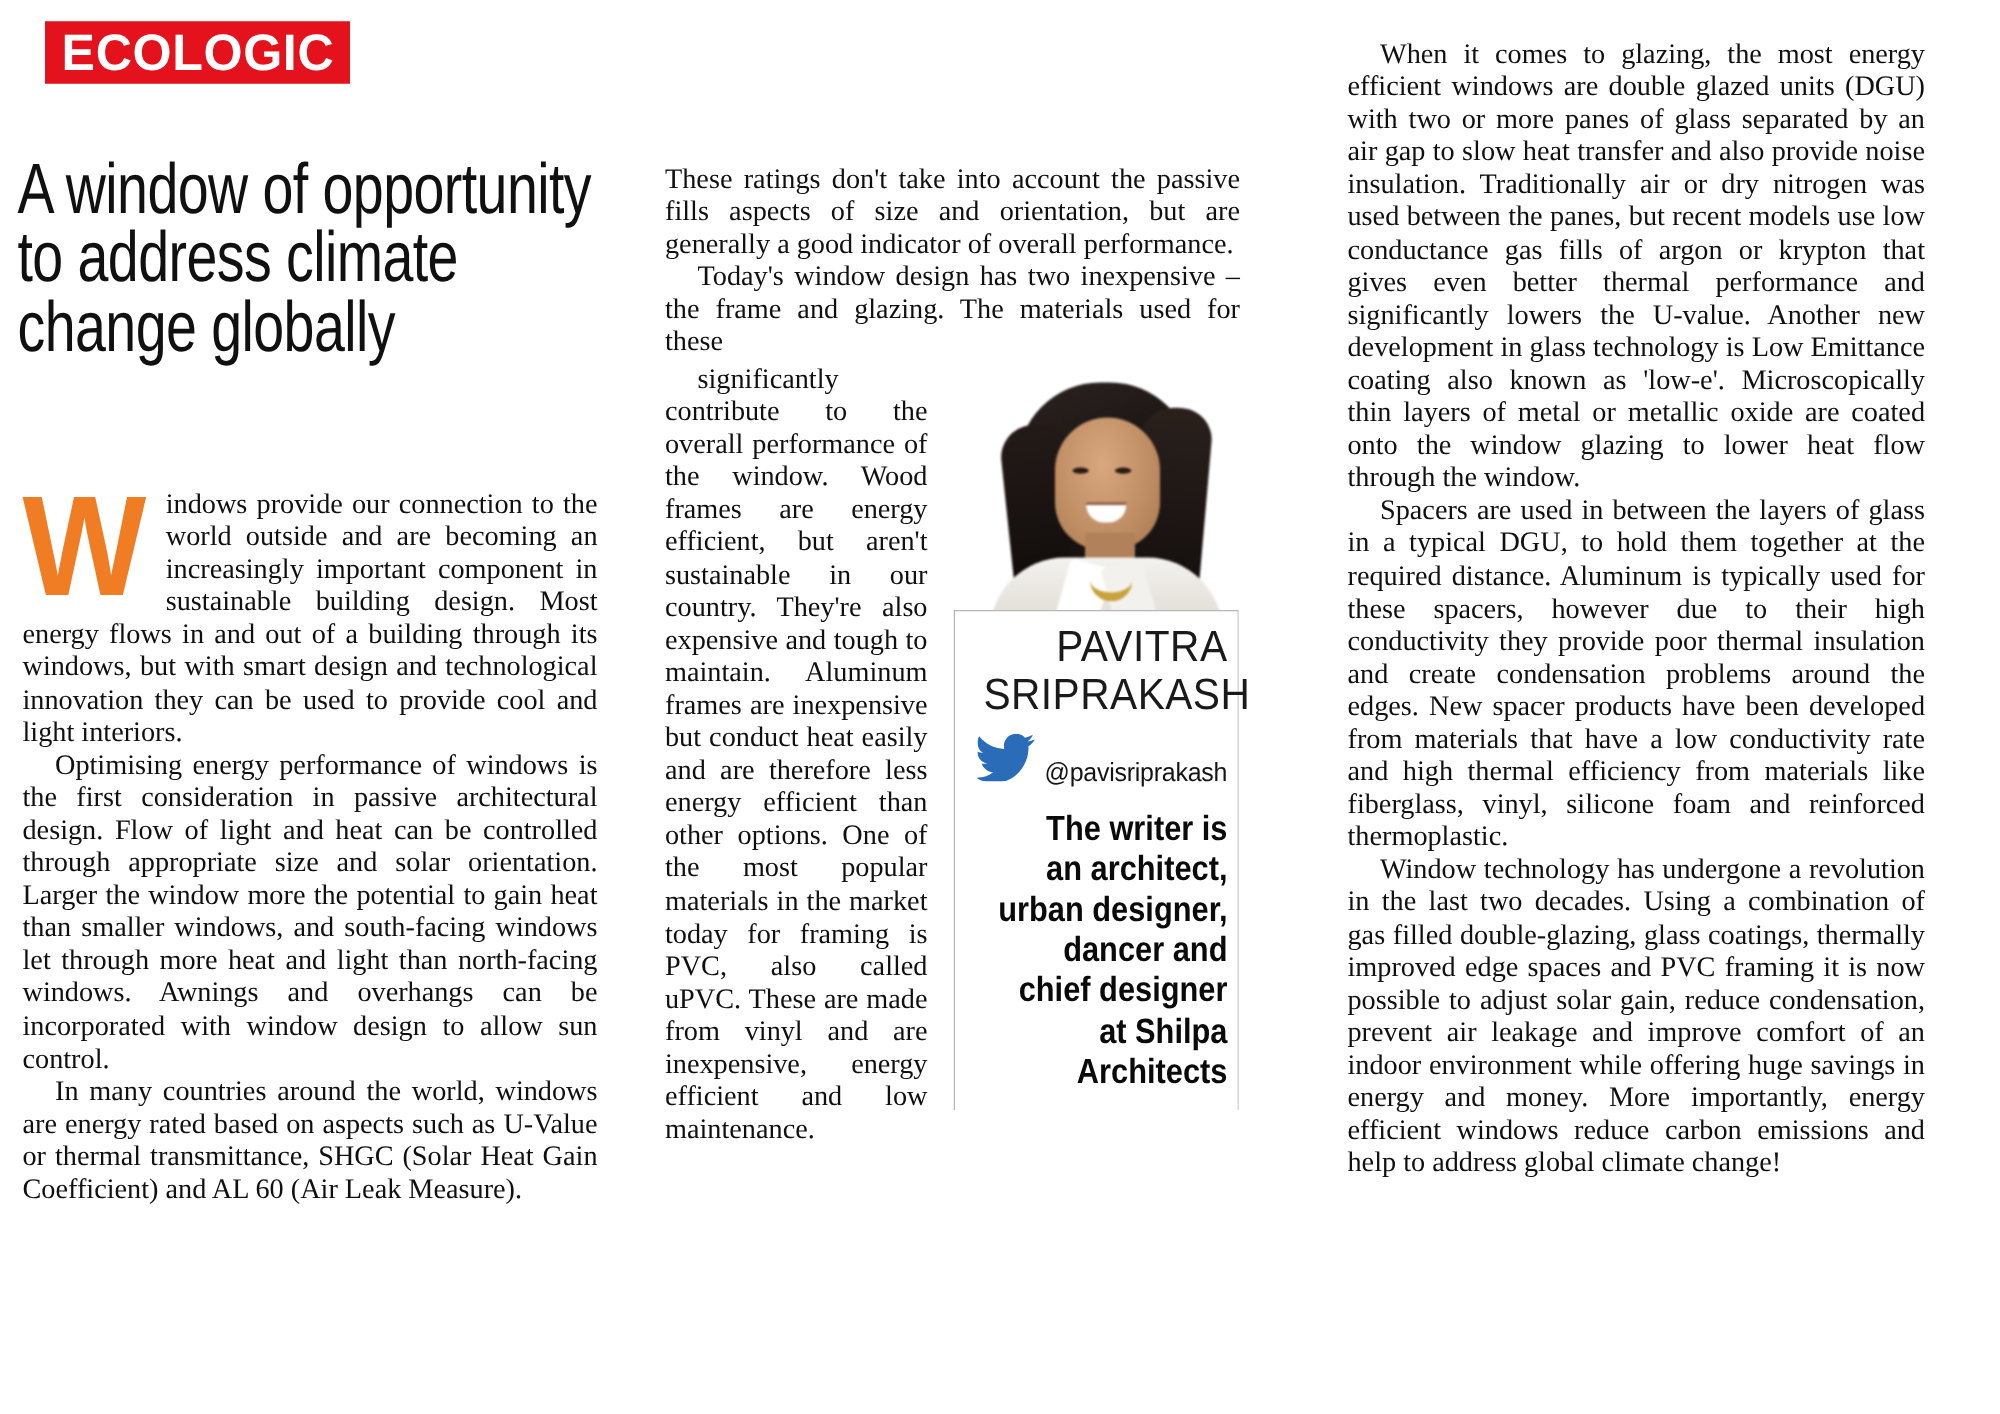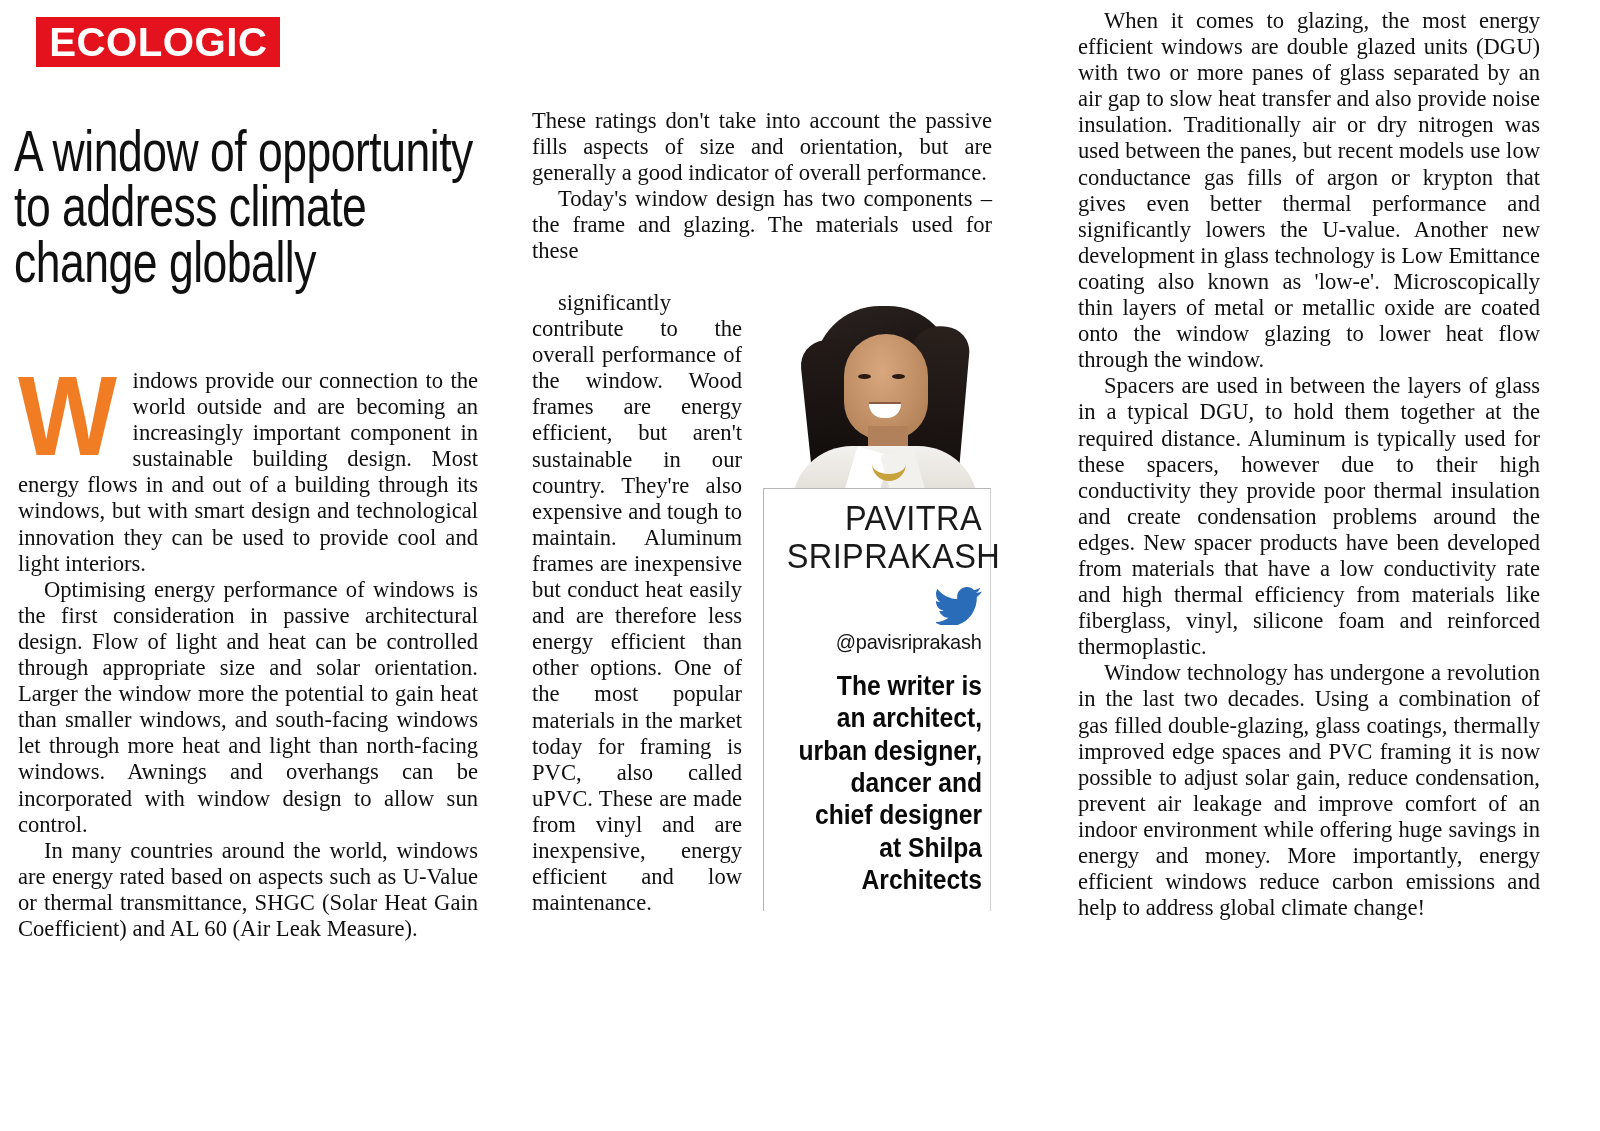--- a/index.html
+++ b/index.html
@@ -70,20 +70,21 @@
     text-justify: inter-word;
     hyphens: manual;
     color: #101010;
   }
   .body-text p {
     margin: 0;
     text-indent: 1.15em;
   }
   .body-text p.first {
     text-indent: 0;
+    margin-top: 22px;
   }
 
   
   .c1-body {
     position: absolute;
     left: 18px;
     top: 368px;
     width: 460px;
   }
   .dropcap {
@@ -257,21 +258,20 @@
     font-family: "Liberation Sans", "DejaVu Sans", sans-serif;
     font-size: 21px;
     color: #141414;
     text-align: right;
     letter-spacing: -0.2px;
     transform: scaleX(0.95);
     transform-origin: right bottom;
   }
   .twitter-stack {
     display: flex;
-    flex-direction: column;
     align-items: flex-end;
   }
   .blurb {
     margin-top: 16px;
     font-family: "Liberation Sans", "DejaVu Sans", sans-serif;
     font-weight: bold;
     font-size: 28px;
     line-height: 1.16;
     text-align: right;
     color: #0a0a0a;
@@ -295,21 +295,21 @@
 change globally</h1>
 
   <div class="c1-body body-text">
     <p class="first"><span class="dropcap">W</span><span>indows provide our connection to the world outside and are becoming an increasingly important component in sustainable building design. Most energy flows in and out of a building through its windows, but with smart design and technological innovation they can be used to provide cool and light interiors.</span></p>
     <p><span>Optimising energy performance of windows is the first consideration in passive architectural design. Flow of light and heat can be controlled through appropriate size and solar orientation. Larger the window more the potential to gain heat than smaller windows, and south-facing windows let through more heat and light than north-facing windows. Awnings and overhangs can be incorporated with window design to allow sun control.</span></p>
     <p><span>In many countries around the world, windows are energy rated based on aspects such as U-Value or thermal transmittance, SHGC (Solar Heat Gain Coefficient) and AL 60 (Air Leak Measure).</span></p>
   </div>
 
   <div class="c2-top body-text">
     <p class="first">These ratings don't take into account the passive fills aspects of size and orientation, but are generally a good indicator of overall performance.</p>
-    <p>Today's window design has two components – the frame and glazing. The materials used for these</p>
+    <p>Today's window design has two inexpensive – the frame and glazing. The materials used for these</p>
   </div>
 
   <div class="c2-wrap body-text">
     <p>significantly contribute to the overall performance of the window. Wood frames are energy efficient, but aren't sustainable in our country. They're also expensive and tough to maintain. Aluminum frames are inexpensive but conduct heat easily and are therefore less energy efficient than other options. One of the most popular materials in the market today for framing is PVC, also called uPVC. These are made from vinyl and are inexpensive, energy efficient and low maintenance.</p>
   </div>
 
   <div class="author-block">
 
     <div class="author-photo photo-blur">
       <div class="ph-hairback"></div>

